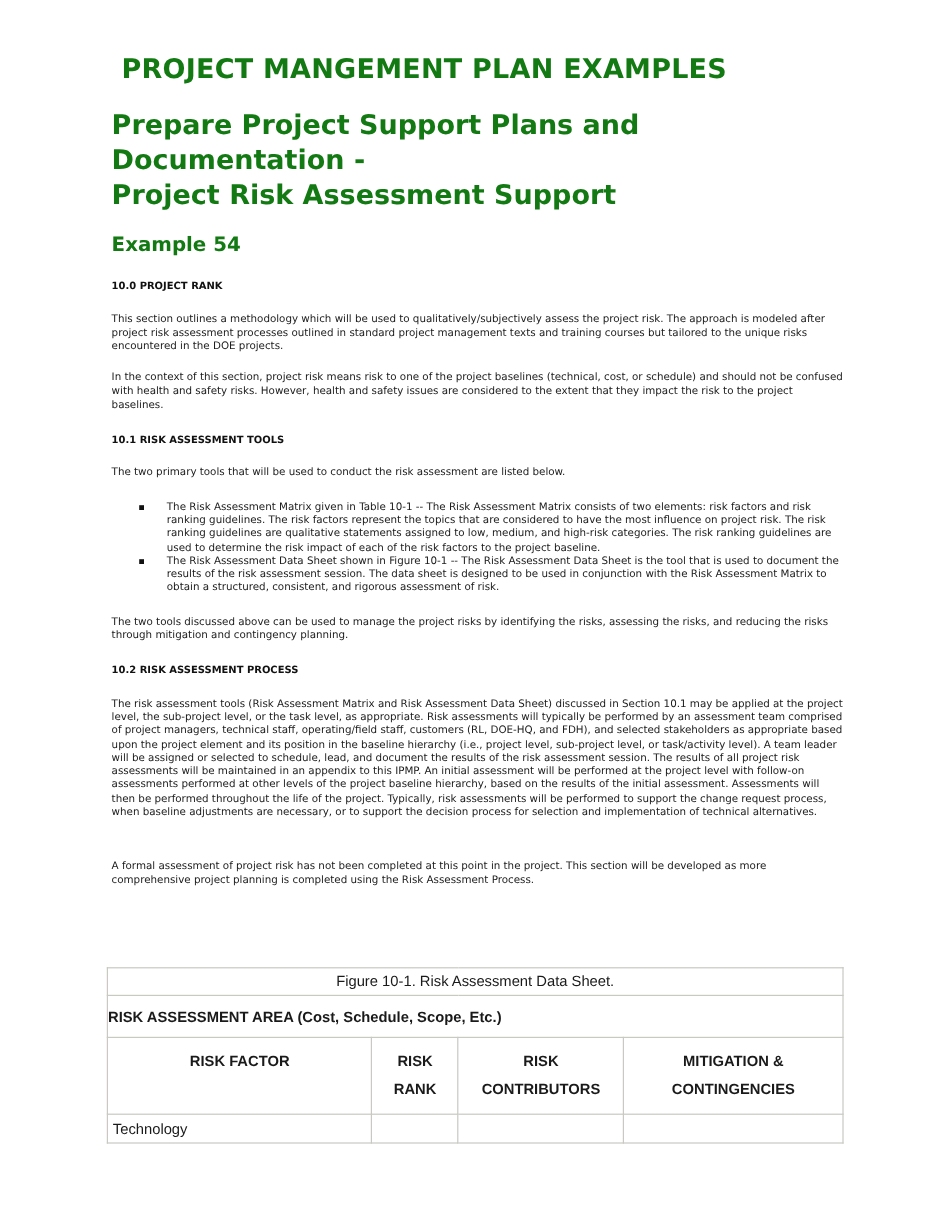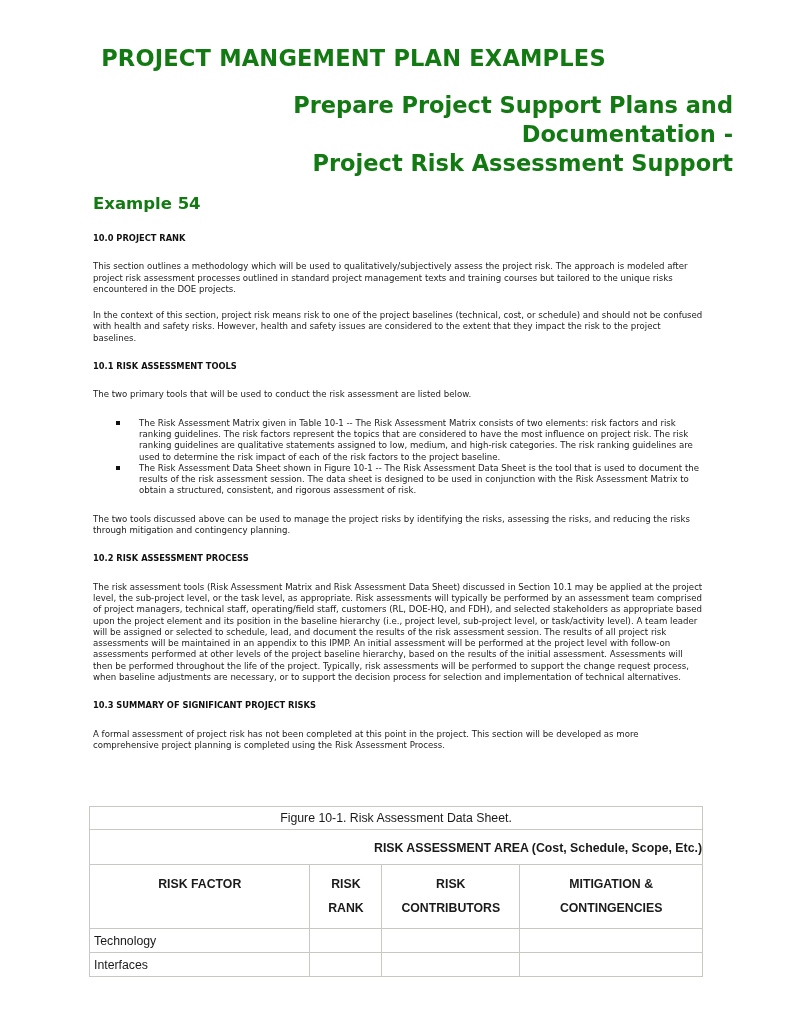--- a/index.html
+++ b/index.html
@@ -38,21 +38,21 @@
       position: absolute;
       left: 93px;
       top: 91px;
       width: 640px;
       color: #137a13;
       font-weight: bold;
       font-size: 22.5px;
       line-height: 29px;
       margin: 0;
     }
-    .subtitle span { display: block; text-align: right; }
+    .subtitle span { display: block; }
     .example-label {
       position: absolute;
       left: 93px;
       top: 194px;
       color: #137a13;
       font-weight: bold;
       font-size: 16.5px;
       margin: 0;
     }
     .content {
@@ -108,21 +108,21 @@
       padding: 0;
     }
     .caption-cell {
       height: 22px;
       text-align: center;
       font-size: 12.3px;
       font-weight: normal;
     }
     .area-cell {
       height: 32px;
-      text-align: right;
+      text-align: left;
       font-weight: bold;
       font-size: 12.3px;
       padding-top: 2px !important;
     }
     .hdr-cell {
       height: 56px;
       text-align: center;
       vertical-align: top;
       font-weight: bold;
       font-size: 12.3px;
@@ -187,21 +187,20 @@
 
     <div>
       <p class="sec-heading">10.2 RISK ASSESSMENT PROCESS</p>
       <div class="gap-m"></div>
       <p class="para">The risk assessment tools (Risk Assessment Matrix and Risk Assessment Data Sheet) discussed in Section 10.1 may be applied at the project level, the sub-project level, or the task level, as appropriate. Risk assessments will typically be performed by an assessment team comprised of project managers, technical staff, operating/field staff, customers (RL, DOE-HQ, and FDH), and selected stakeholders as appropriate based upon the project element and its position in the baseline hierarchy (i.e., project level, sub-project level, or task/activity level). A team leader will be assigned or selected to schedule, lead, and document the results of the risk assessment session. The results of all project risk assessments will be maintained in an appendix to this IPMP. An initial assessment will be performed at the project level with follow-on assessments performed at other levels of the project baseline hierarchy, based on the results of the initial assessment. Assessments will then be performed throughout the life of the project. Typically, risk assessments will be performed to support the change request process, when baseline adjustments are necessary, or to support the decision process for selection and implementation of technical alternatives.</p>
     </div>
 
     <div class="gap-m"></div>
 
     <div>
-      <p class="sec-heading">10.3 SUMMARY OF SIGNIFICANT PROJECT RISKS</p>
       <div class="gap-m"></div>
       <p class="para">A formal assessment of project risk has not been completed at this point in the project. This section will be developed as more comprehensive project planning is completed using the Risk Assessment Process.</p>
     </div>
   </div>
 
   <table class="figure-table">
     <colgroup>
       <col style="width:221px">
       <col style="width:72px">
       <col style="width:138px">
@@ -231,22 +230,16 @@
         <span>MITIGATION &amp;</span>
         <span>CONTINGENCIES</span>
       </th>
     </tr>
     <tr>
       <td class="row-cell">Technology</td>
       <td class="row-cell"></td>
       <td class="row-cell"></td>
       <td class="row-cell"></td>
     </tr>
-    <tr>
-      <td class="row-cell">Interfaces</td>
-      <td class="row-cell"></td>
-      <td class="row-cell"></td>
-      <td class="row-cell"></td>
-    </tr>
   </tbody>
     </table>
 
 </div>
 
 </body></html>

